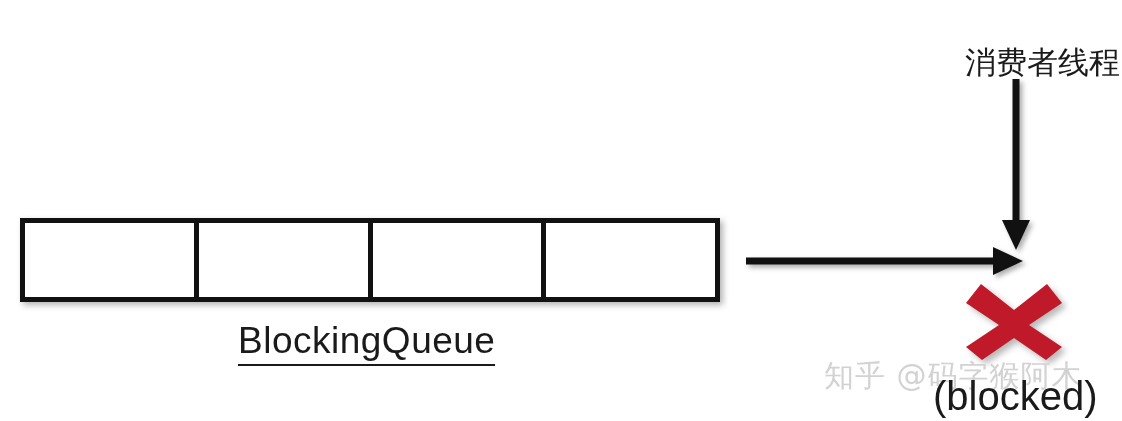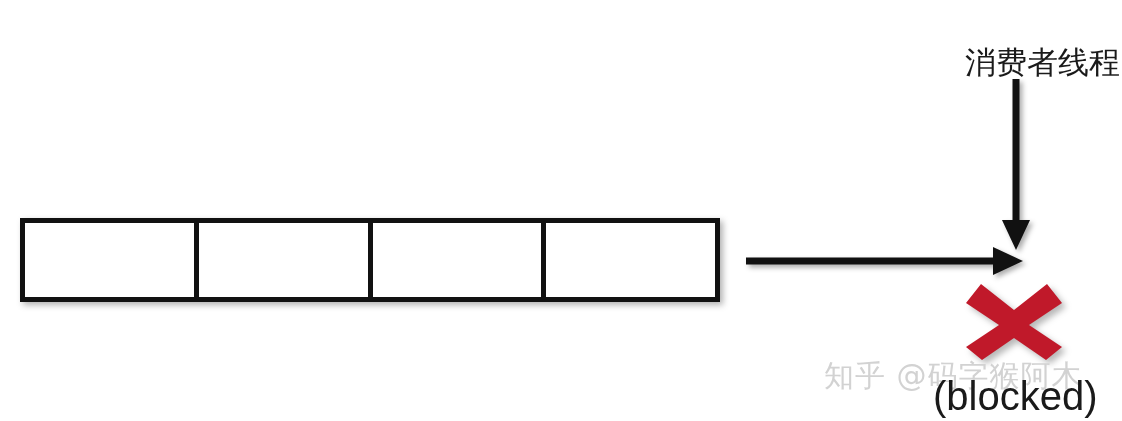--- a/index.html
+++ b/index.html
@@ -125,20 +125,21 @@
 
 <div id="canvas">
 
   <div class="queue">
     <div class="queue-cell"></div>
     <div class="queue-cell"></div>
     <div class="queue-cell"></div>
     <div class="queue-cell"></div>
   </div>
 
+  <div class="queue-label">BlockingQueue</div>
 
   <div class="consumer-label">消费者线程</div>
 
   <svg class="arrow-svg" viewBox="0 0 1122 421">
     <g class="arrow-group">
       <line class="arrow-stroke" x1="1016" y1="79" x2="1016" y2="228" stroke-width="7"></line>
       <polygon class="arrow-head" points="1016,250 1002,220 1030,220"></polygon>
     </g>
     <g class="arrow-group">
       <line class="arrow-stroke" x1="746" y1="261" x2="1000" y2="261" stroke-width="7"></line>

